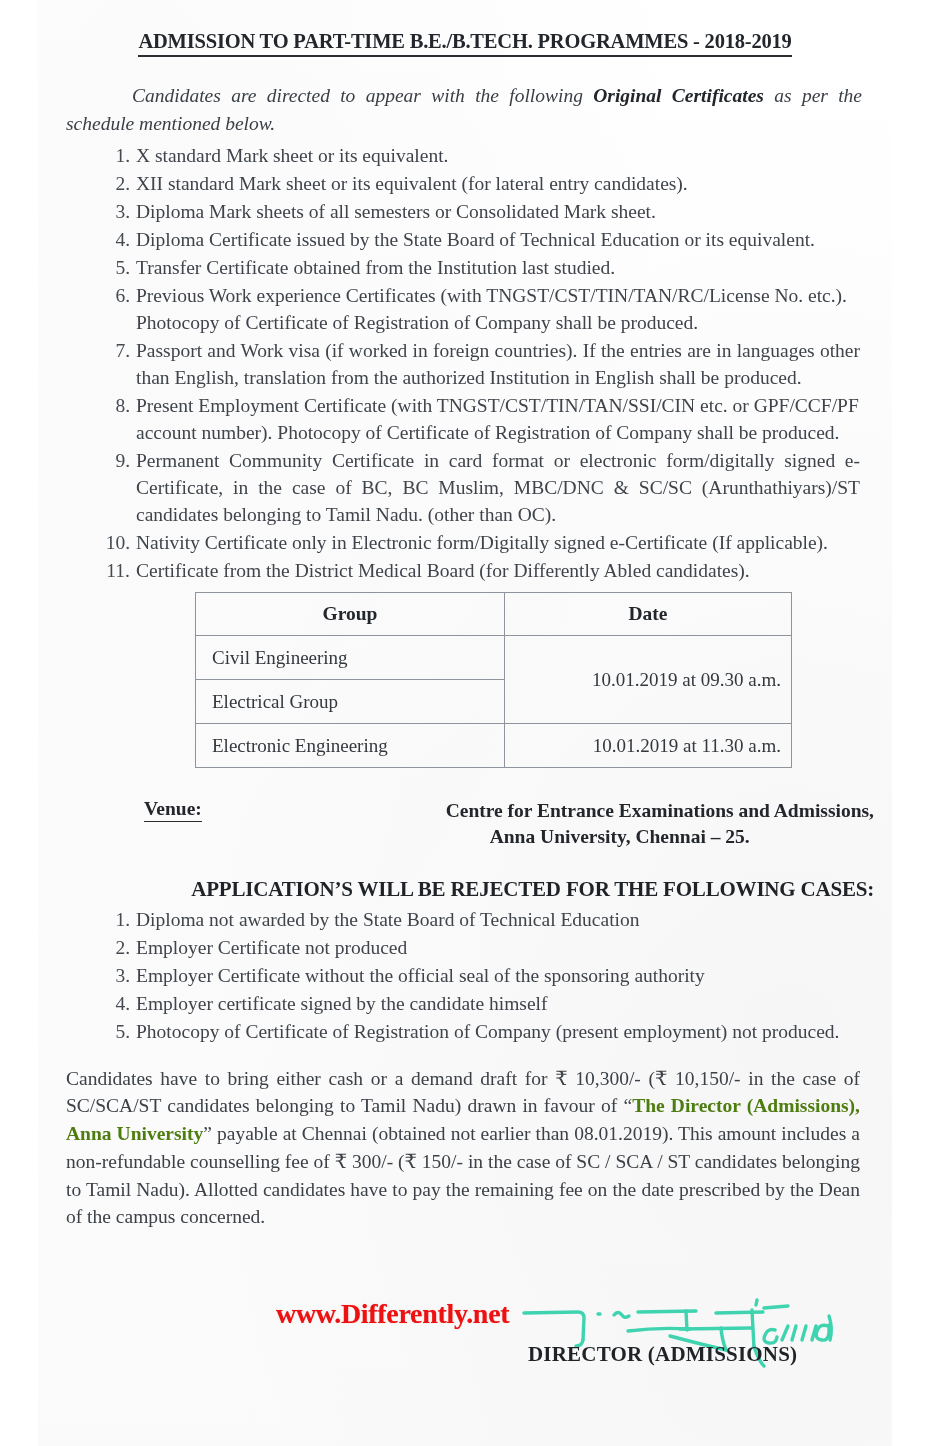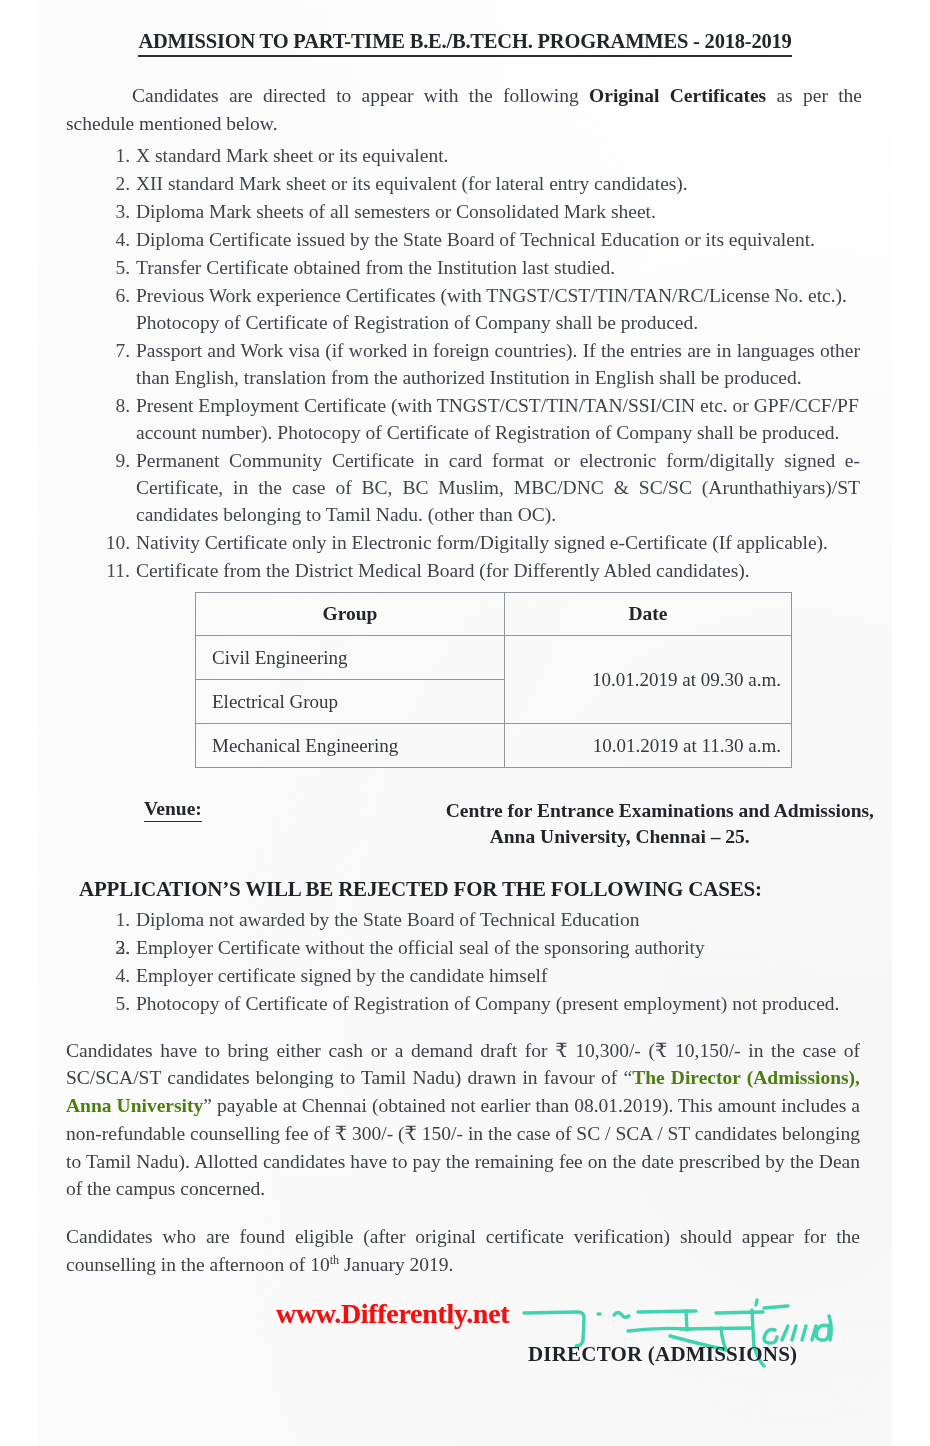--- a/index.html
+++ b/index.html
@@ -56,20 +56,21 @@
   }
 
   
   .intro {
     font-size: 19.5px;
     line-height: 1.44;
     text-align: justify;
     margin: 22px 12px 0 10px;
     text-indent: 66px;
     color: #3a3f46;
+    font-style: italic;
   }
   .intro b { color: #22262b; }
 
   
   ol.reqlist {
     list-style: none;
     margin: 4px 0 0 0;
     padding: 0 14px 0 44px;
     font-size: 19.5px;
     line-height: 1.385;
@@ -155,23 +156,24 @@
   .venue-line2 {
     display: block;
     padding-left: 44px;
   }
 
   
   .reject-heading {
     font-weight: bold;
     font-size: 21px;
     color: #1f2328;
-    margin: 26px 0 2px 15px;
+    margin: 26px 0 2px 7px;
     padding-left: 8px;
     letter-spacing: -0.2px;
+    text-align: right;
   }
 
   
   .bodypara {
     font-size: 19.5px;
     line-height: 1.42;
     text-align: justify;
     color: #3c4147;
     margin: 20px 14px 0 10px;
   }
@@ -264,47 +266,46 @@
         </thead>
         <tbody>
           <tr>
             <td class="group-cell">Civil Engineering</td>
             <td class="date-cell" rowspan="2">10.01.2019 at 09.30 a.m.</td>
           </tr>
           <tr>
             <td class="group-cell">Electrical Group</td>
           </tr>
           <tr>
-            <td class="group-cell">Mechanical Engineering</td>
+            <td class="group-cell">Electronic Engineering</td>
             <td class="date-cell">10.01.2019 at 11.30 a.m.</td>
           </tr>
         </tbody>
       </table>
     </div>
 
     <div class="venue">
       <span class="venue-label">Venue:</span>
       <span class="venue-lines">
         <span>Centre for Entrance Examinations and Admissions,</span>
         <span class="venue-line2">Anna University, Chennai – 25.</span>
       </span>
     </div>
 
     <div class="reject-heading">APPLICATION’S WILL BE REJECTED FOR THE FOLLOWING CASES:</div>
     <ol class="reqlist">
       <li class="nojfy"><span class="num">1.</span><span>Diploma not awarded by the State Board of Technical Education</span></li>
-      <li class="nojfy"><span class="num">2.</span></li>
+      <li class="nojfy"><span class="num">2.</span><span>Employer Certificate not produced</span></li>
       <li class="nojfy"><span class="num">3.</span><span>Employer Certificate without the official seal of the sponsoring authority</span></li>
       <li class="nojfy"><span class="num">4.</span><span>Employer certificate signed by the candidate himself</span></li>
       <li class="nojfy"><span class="num">5.</span><span>Photocopy of Certificate of Registration of Company (present employment) not produced.</span></li>
     </ol>
 
     <p class="bodypara"><span>Candidates have to bring either cash or a demand draft for ₹ 10,300/- (₹ 10,150/- in the case of SC/SCA/ST candidates belonging to Tamil Nadu) drawn in favour of “</span><b>The Director (Admissions), Anna University</b><span>” payable at Chennai (obtained not earlier than 08.01.2019). This amount includes a non-refundable counselling fee of ₹ 300/- (₹ 150/- in the case of SC / SCA / ST candidates belonging to Tamil Nadu). Allotted candidates have to pay the remaining fee on the date prescribed by the Dean of the campus concerned.</span></p>
 
-    <p class="bodypara last"><span>Candidates who are found eligible (after original certificate verification) should appear for the counselling in the afternoon of 10</span><sup>th</sup><span> January 2019.</span></p>
 
   </div>
 
   <div class="footer">
     <div class="watermark">www.Differently.net</div>
 
     <div class="sigblock">
       <svg class="sig-svg" viewBox="0 0 330 90">
         <g fill="none" stroke="#3fd3b0" stroke-width="3.4" stroke-linecap="round" stroke-linejoin="round">
           <path d="M4 25 L58 24 Q64 24 64 30 L63 52"></path>

